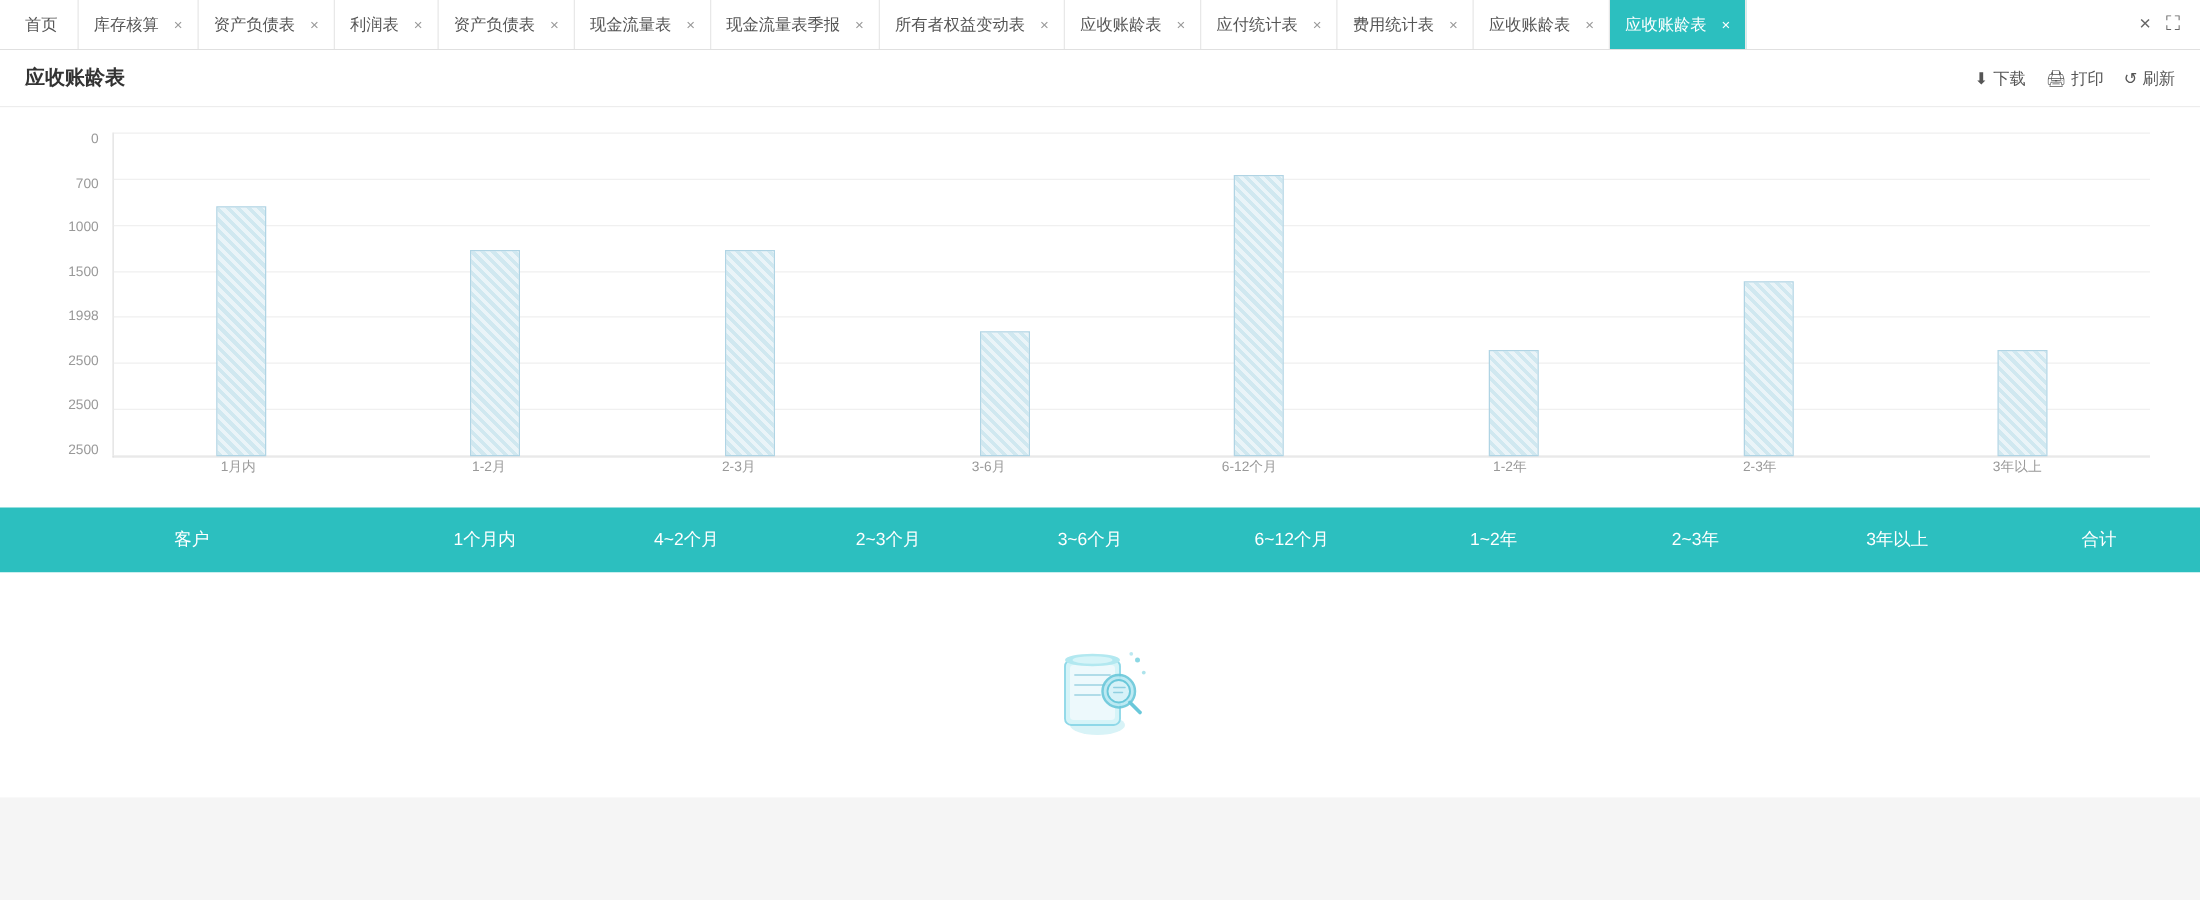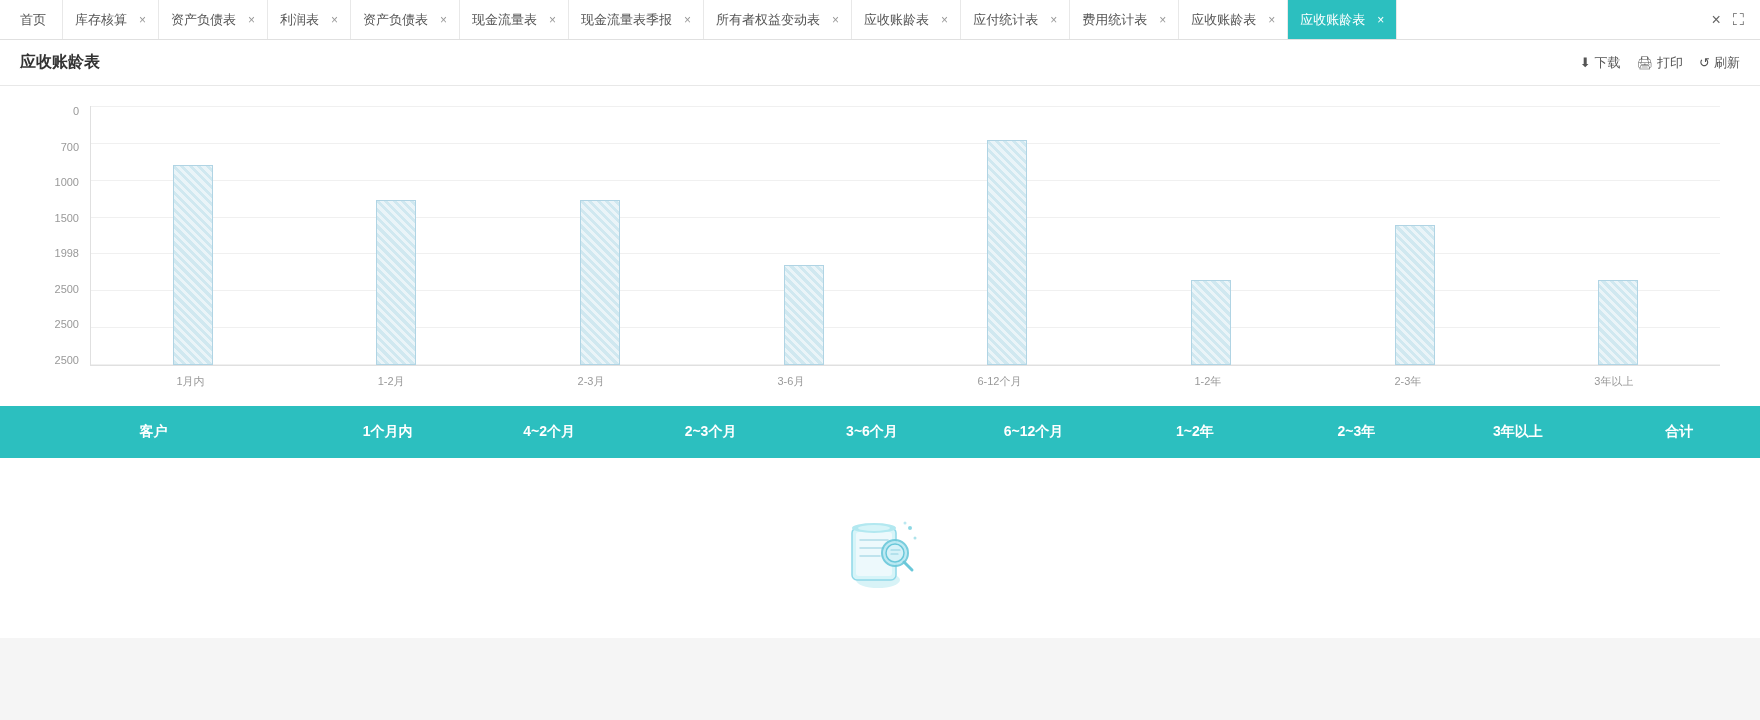--- a/index.html
+++ b/index.html
@@ -182,21 +182,21 @@
       border: 1px solid #b0d4e4;
       position: relative;
     }
     .x-labels {
       position: absolute;
       left: 50px;
       right: 0;
       bottom: 0;
       height: 30px;
       display: flex;
-      align-items: center;
+      align-items: flex-start;
       justify-content: space-around;
     }
     .x-label {
       font-size: 11px;
       color: #999;
       text-align: center;
     }
 
     
     .table-header {
@@ -204,21 +204,21 @@
       align-items: center;
       background: #2cbfbf;
       color: #fff;
       height: 52px;
       font-size: 14px;
     }
     .th-cell {
       flex: 1;
       text-align: center;
       padding: 0 8px;
-      font-weight: bold;
+      font-weight: normal;
     }
     .th-cell.wide { flex: 2; }
 
     
     .empty-state {
       display: flex;
       flex-direction: column;
       align-items: center;
       justify-content: flex-start;
       padding-top: 40px;

